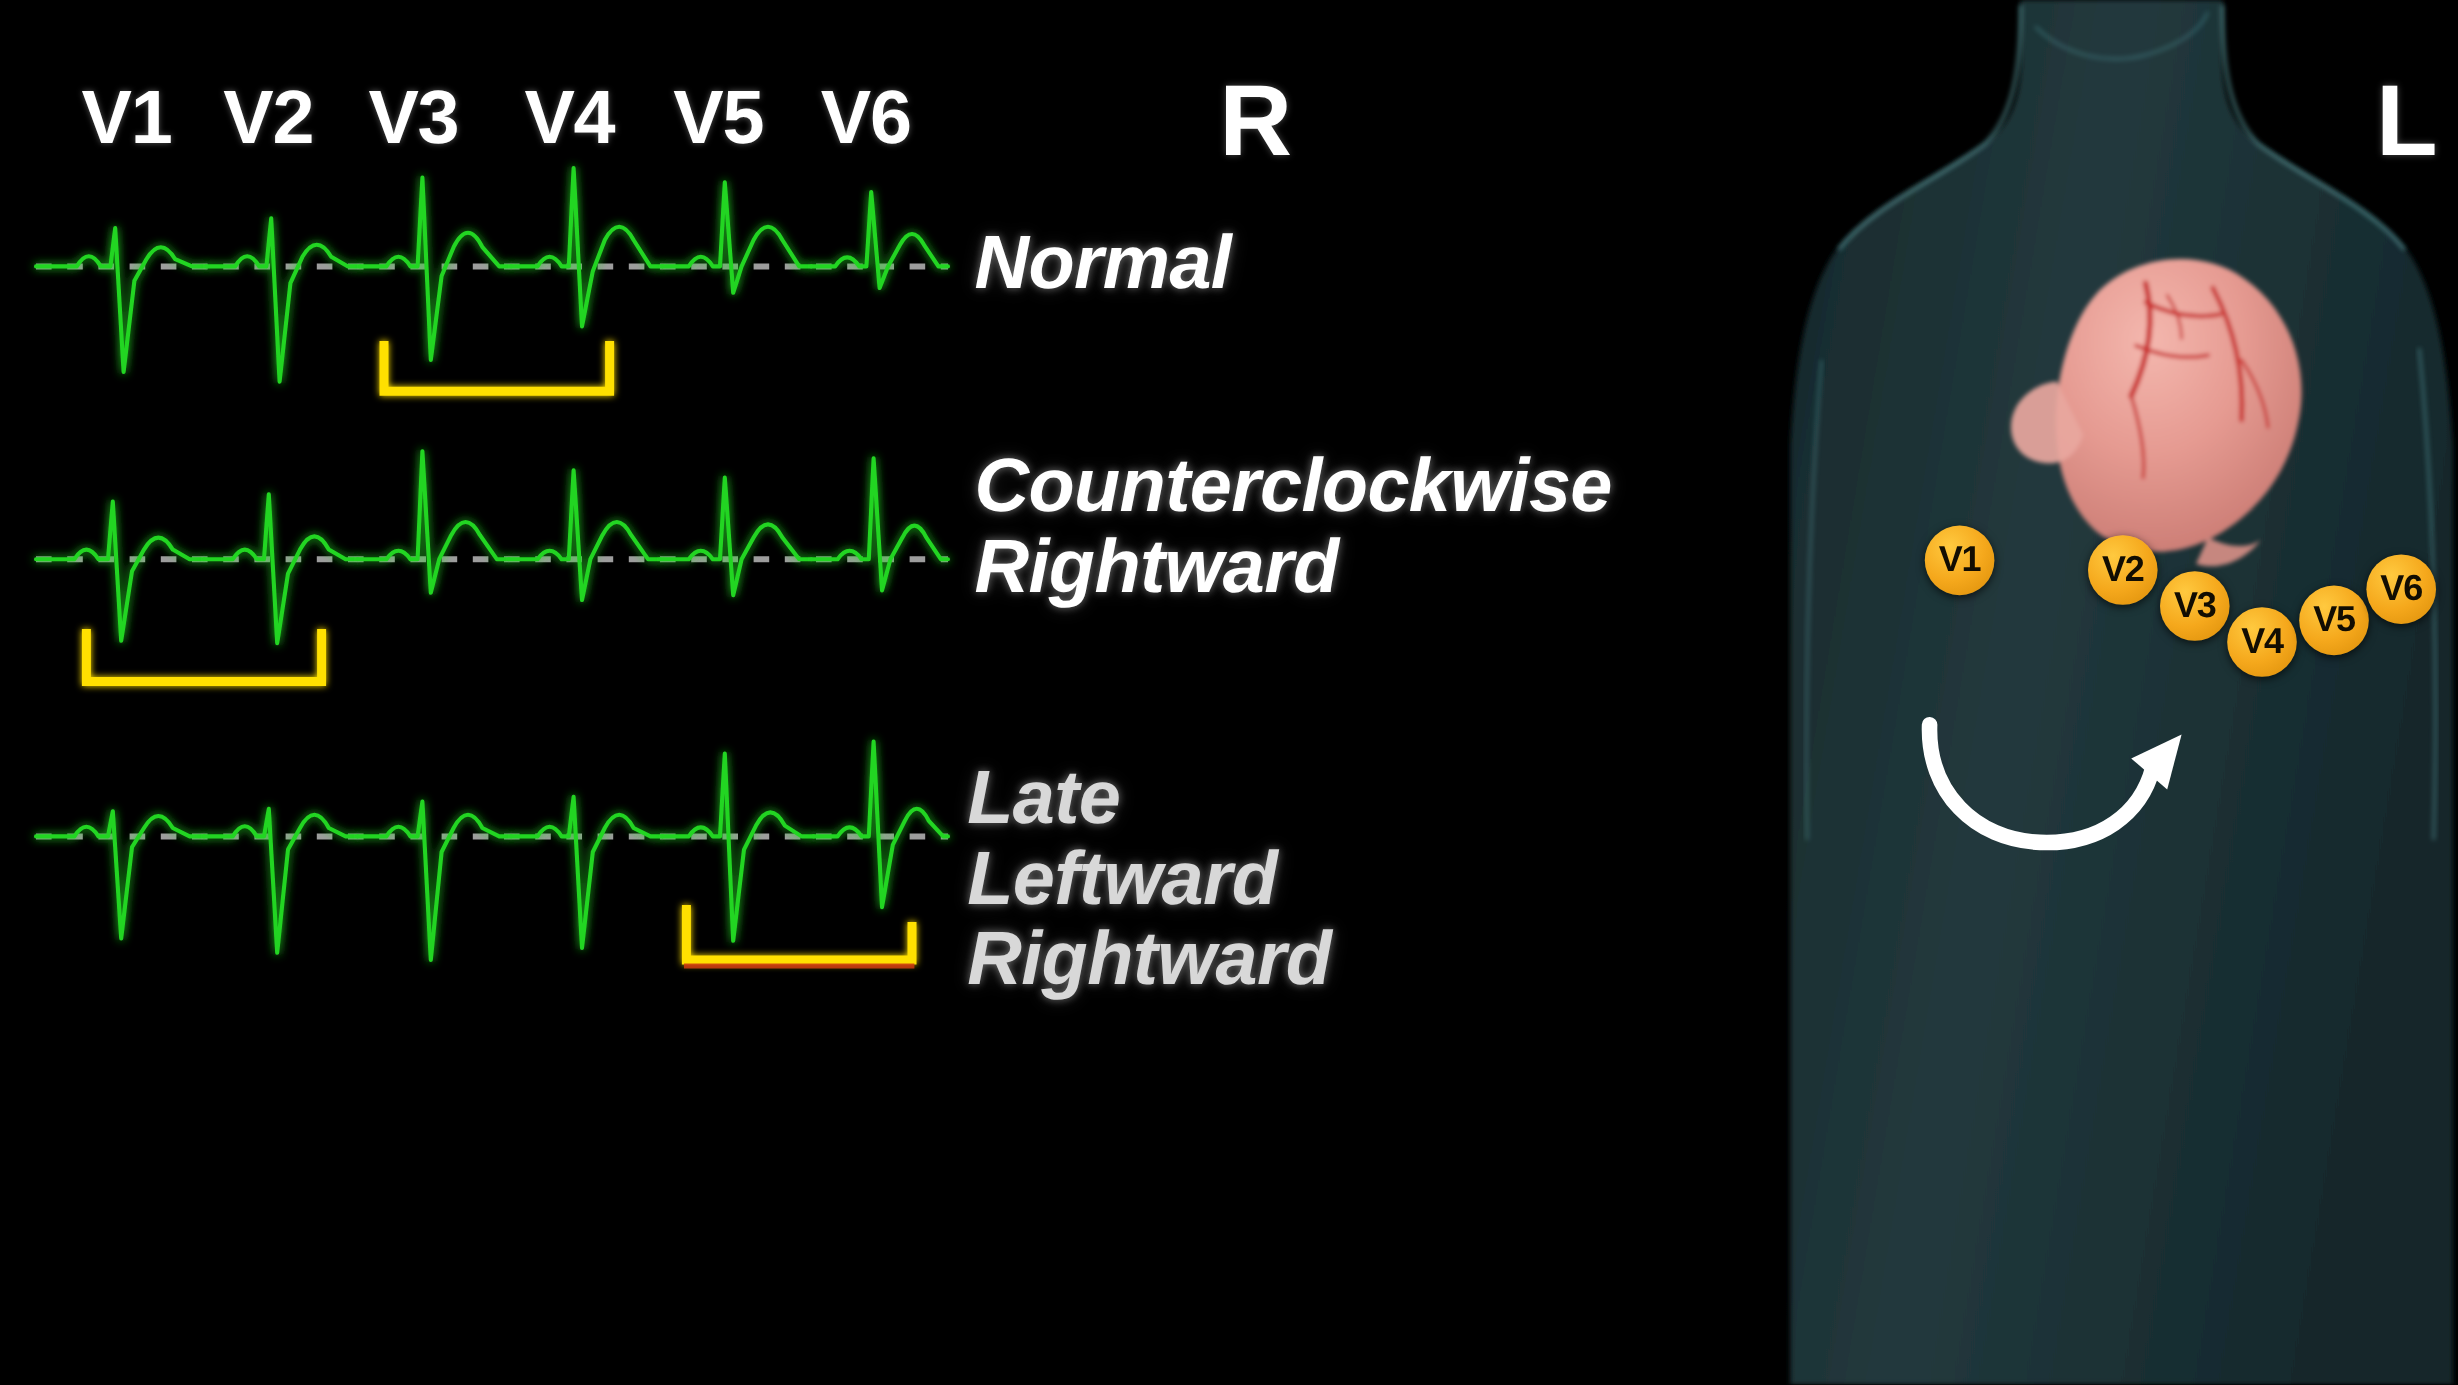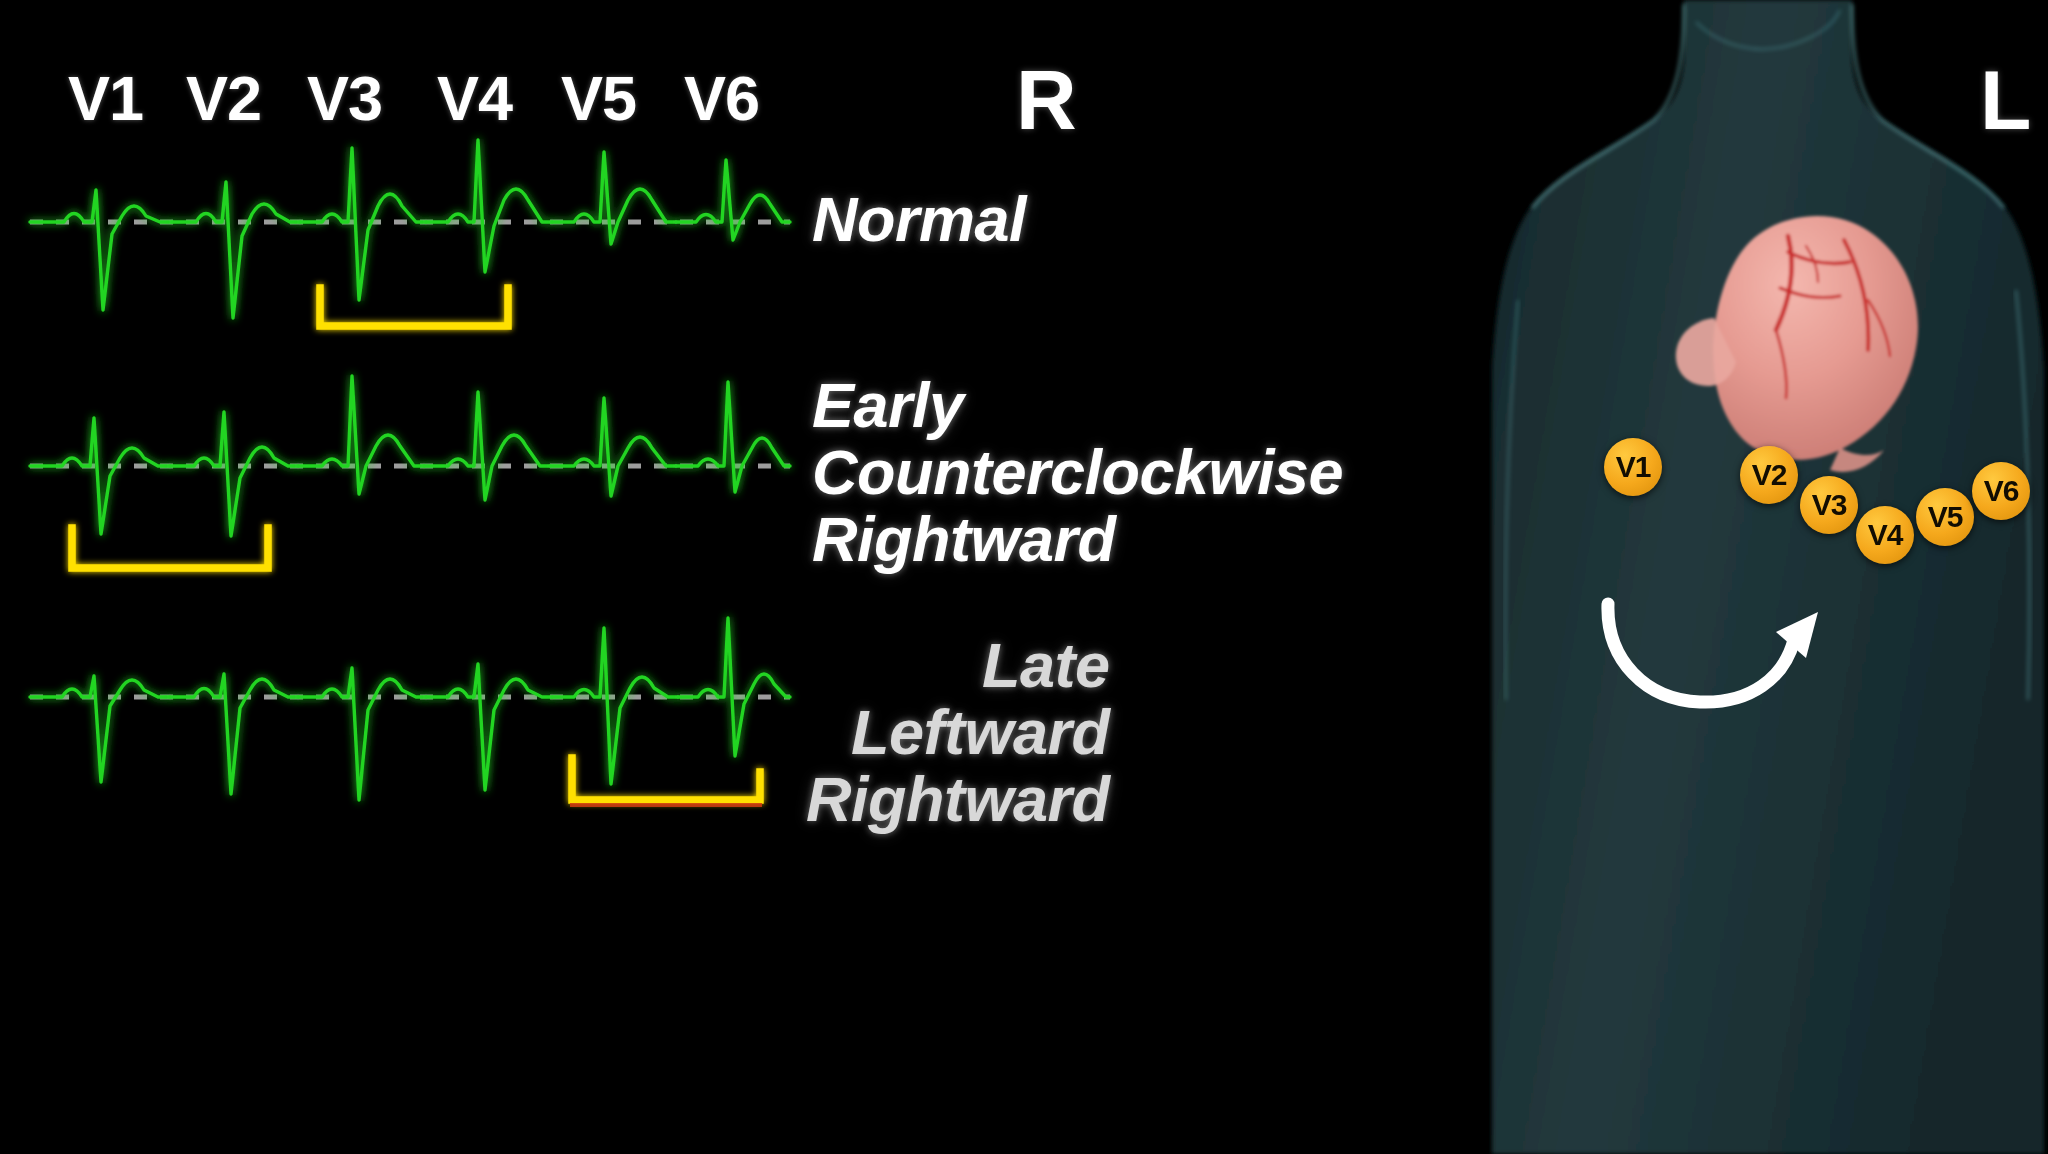--- a/index.html
+++ b/index.html
@@ -22,21 +22,21 @@
   }
 
   .row-label {
     position:absolute; color:#fff;
     font-style:italic; font-weight:600;
     font-size:63px; line-height:1.06;
     letter-spacing:-0.5px;
     text-shadow:0 0 7px rgba(255,255,255,.4), 0 0 16px rgba(255,255,255,.14);
     white-space:nowrap;
   }
-  .row-label.dim { color:#d8d8d8;text-align:right; }
+  .row-label.dim { color:#d8d8d8; }
 
   svg.ecg-svg { position:absolute; left:0; top:0; overflow:visible; }
 
   .trace {
     fill:none; stroke:#22d522; stroke-width:3.4;
     stroke-linejoin:round; stroke-linecap:round;
     filter:url(#glowGreen);
   }
   .baseline {
     stroke:#b9b9b9; stroke-width:5;
@@ -174,21 +174,20 @@
       <path class="bracket" d="M572,758 L572,800 L760,800 L760,772"></path>
       <path class="bracket-fringe" d="M572,805 L760,805"></path>
     </g>
   </svg>
 
   <div class="row-label" style="left:812px; top:186px;">
     <div>Normal</div>
   </div>
 
   <div class="row-label" style="left:812px; top:372px;">
-    <div>Early</div>
     <div>Counterclockwise</div>
     <div>Rightward</div>
   </div>
 
   <div class="row-label dim" style="left:806px; top:632px;">
     <div>Late</div>
     <div>Leftward</div>
     <div>Rightward</div>
   </div>
 </div>

